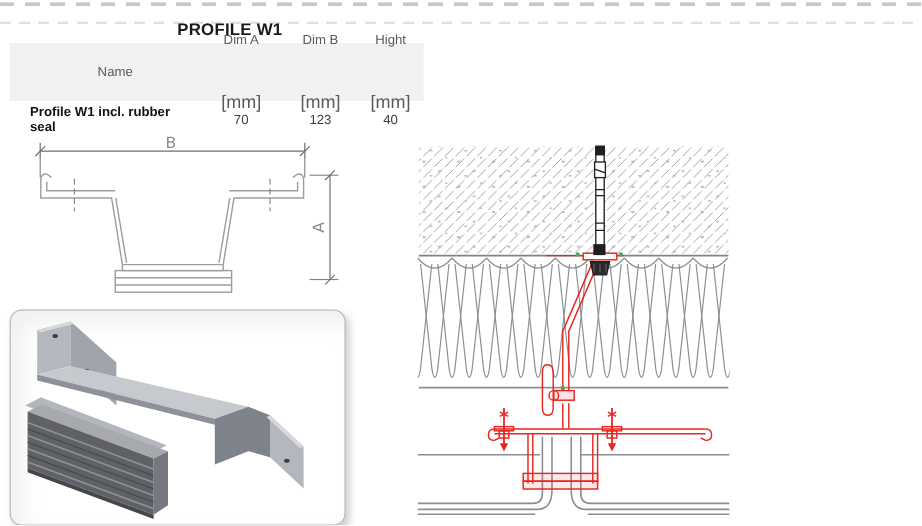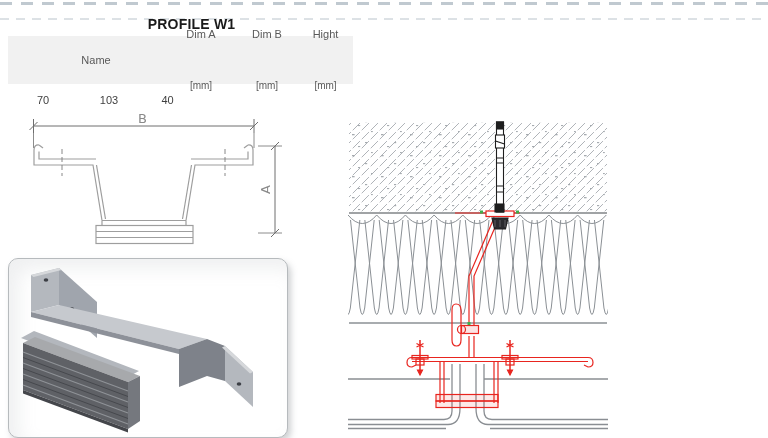--- a/index.html
+++ b/index.html
@@ -15,21 +15,21 @@
   .tablewrap{position:absolute;left:8px;top:16px;width:345px;}
   .ttitle{font-size:14px;font-weight:bold;color:#1a1a1a;text-align:center;
           text-indent:22px;margin-bottom:4px;letter-spacing:.2px;}
   .thead{display:flex;background:#f1f1f1;color:#595959;height:48px;align-items:center;}
   .trow{display:flex;color:#3f3f3f;height:26px;align-items:center;margin-top:3px;}
   .c{font-size:11px;text-align:center;line-height:12px;}
   .c.name{width:158px;}
   .c.ca{width:70px;} .c.cb{width:62px;} .c.ch{width:55px;}
   .thead .c.name{text-indent:18px;}
   .trow .c.name{text-align:left;padding-left:17px;width:141px;font-weight:bold;color:#111;}
-  .sub{display:block;font-size:10px;margin-top:40px;}
+  .sub{display:block;font-size:15px;margin-top:40px;}
   
   .box3d{position:absolute;left:8px;top:258px;width:278px;height:178px;background:#fff;
      border:1.2px solid #b6babd;border-radius:10px;
      box-shadow:3px 4px 6px rgba(130,135,140,.38), inset 10px 10px 18px rgba(150,155,160,.15);}
   .dimlabel{font-size:13px;fill:#8a8a8a;font-family:"DejaVu Sans",sans-serif;}
   svg{display:block;}
 </style>
 </head>
 <body>
 
@@ -40,22 +40,23 @@
 
   <div class="tablewrap">
     <div class="ttitle">PROFILE W1</div>
     <div class="thead">
       <div class="c name">Name</div>
       <div class="c ca"><span>Dim A</span><span class="sub">[mm]</span></div>
       <div class="c cb"><span>Dim B</span><span class="sub">[mm]</span></div>
       <div class="c ch"><span>Hight</span><span class="sub">[mm]</span></div>
     </div>
     <div class="trow">
+      <div class="c name">Profile W1 incl. rubber seal</div>
       <div class="c ca">70</div>
-      <div class="c cb">103</div>
+      <div class="c cb">123</div>
       <div class="c ch">40</div>
     </div>
   </div>
 
   <svg class="abs" style="left:8px;top:108px" width="290" height="145" viewBox="0 0 290 145">
     <g stroke="#6e6e6e" stroke-width="1" fill="none">
       <line x1="25.5" y1="18" x2="246" y2="18"></line>
       <line x1="25.5" y1="11" x2="25.5" y2="25"></line>
       <line x1="246" y1="11" x2="246" y2="25"></line>
       <line x1="21.5" y1="22" x2="29.5" y2="14"></line>

